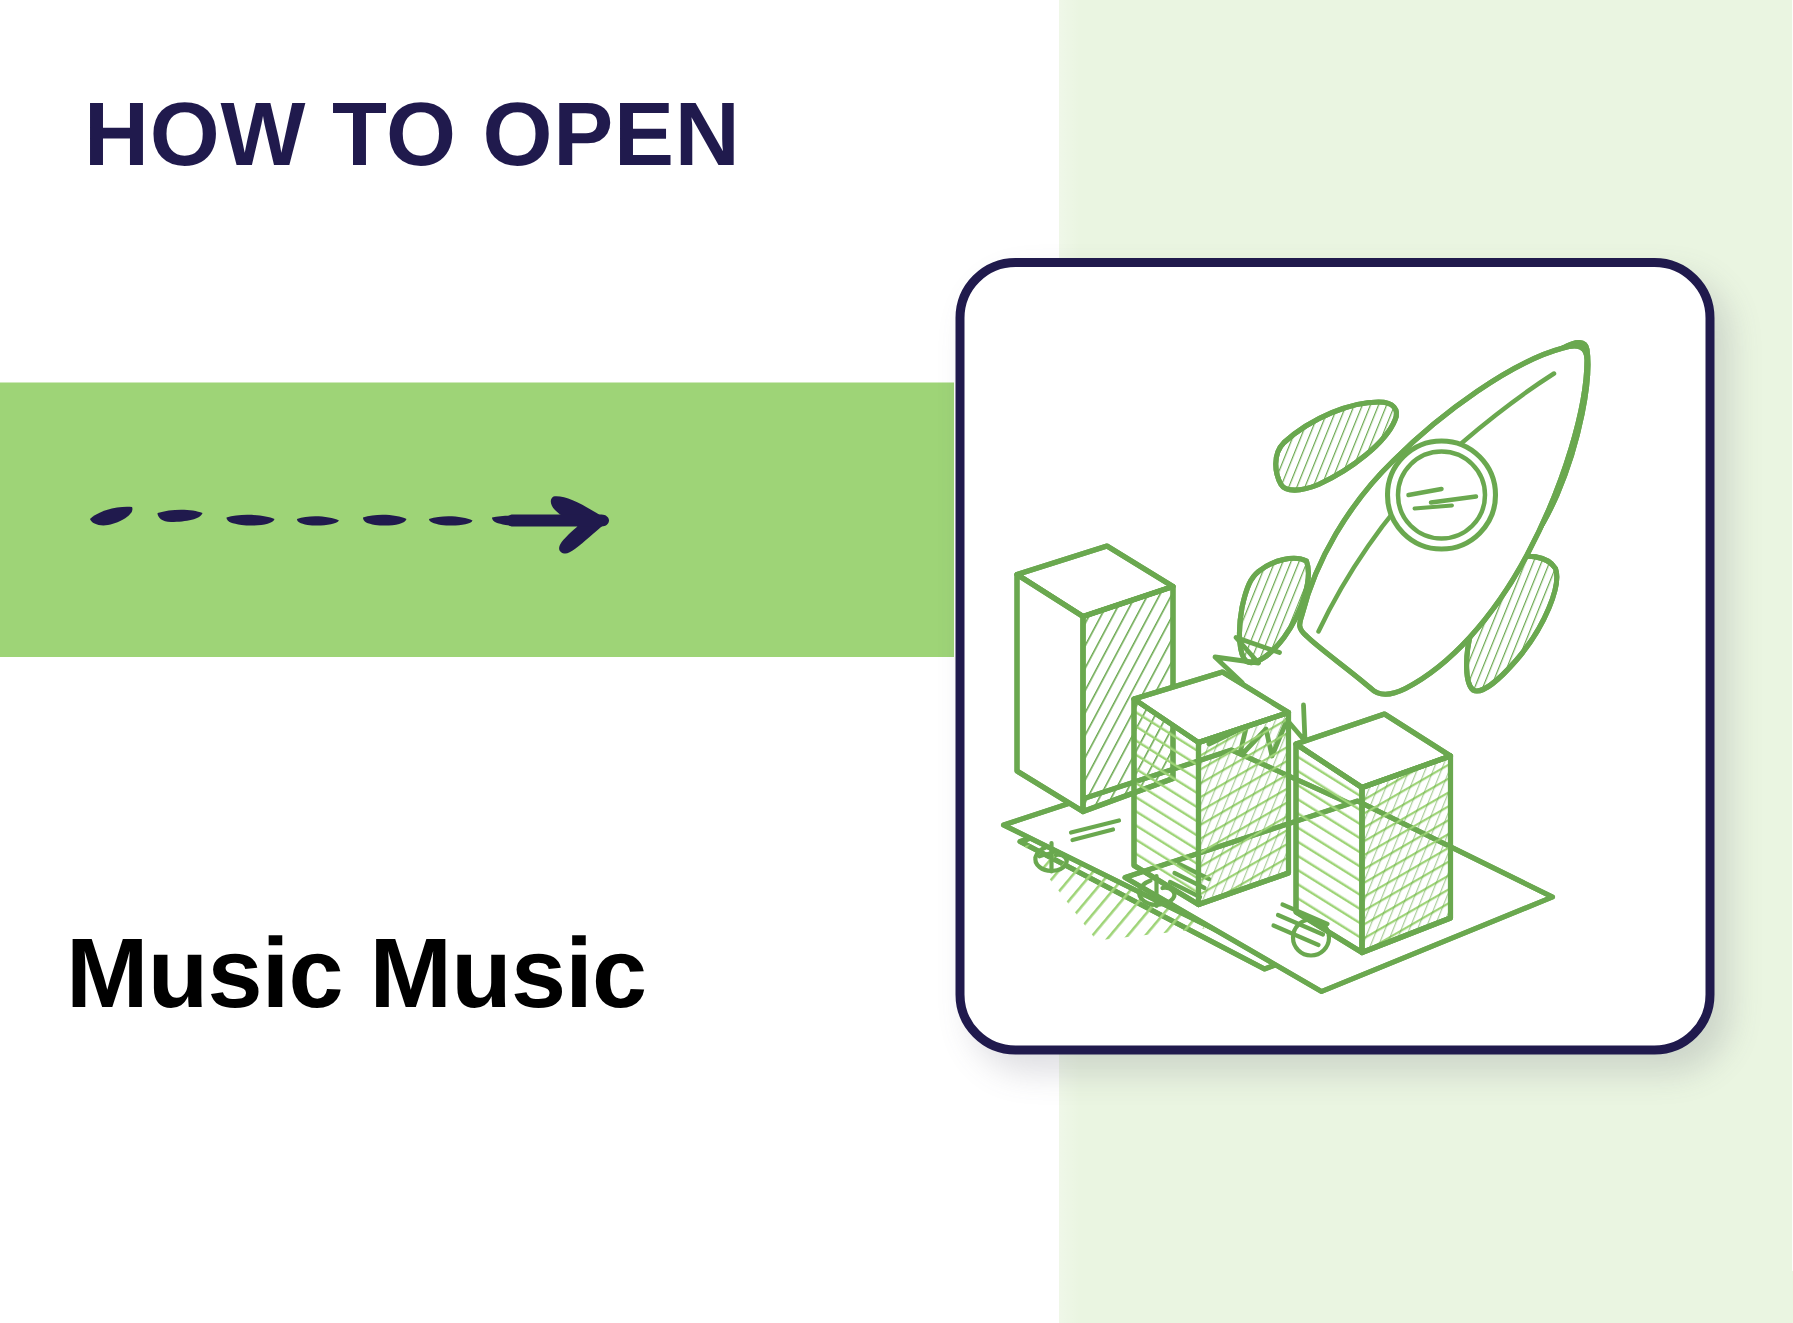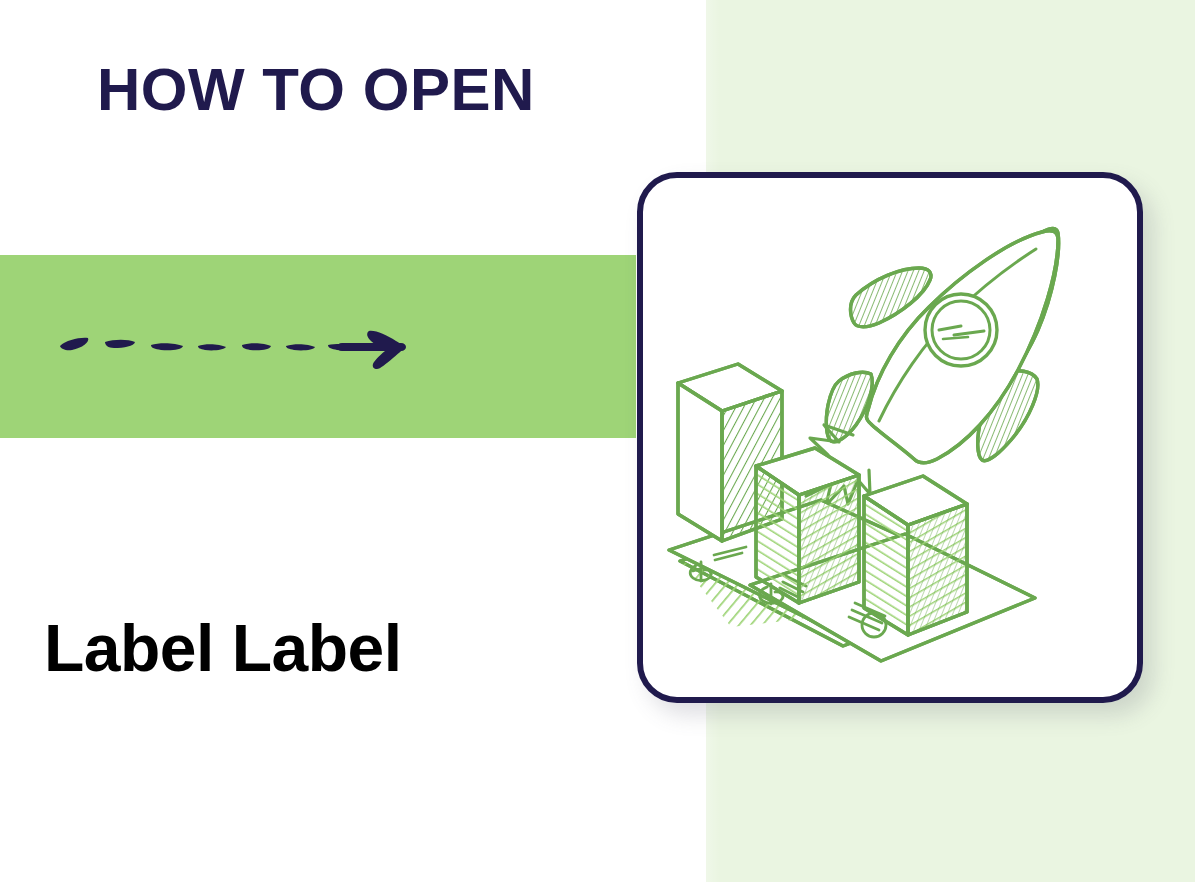--- a/index.html
+++ b/index.html
@@ -48,21 +48,20 @@
     position: absolute;
     left: 56px;
     top: 60px;
     width: 560px;
     font-size: 60px;
     font-weight: bold;
     letter-spacing: 0.5px;
     color: #201a4d;
     line-height: 1.0;
     white-space: nowrap;
-    margin-left: 41px;
   }
 
   
   .band {
     position: absolute;
     left: 0;
     top: 255px;
     width: 636px;
     height: 183px;
     background: #9ed477;
@@ -134,21 +133,21 @@
         <path d="M190,27 C199,24 213,25 219,28 C218,32 207,33 198,32 C193,31 190,30 190,27 Z"></path>
         <path d="M234,28 C243,25 257,26 263,29 C262,32 251,33 242,32 C237,31 234,30 234,28 Z"></path>
         <path d="M276,27 C285,25 300,26 306,28 C305,31 293,33 285,32 C280,31 276,30 276,27 Z"></path>
         <path d="M317,26 C325,24 338,24 345,26 C345,30 334,31 326,31 C320,31 317,29 317,26 Z"></path>
         <path d="M317,13 C324,12 334,17 344,23 C349,26 352,28 352,29 C352,31 348,34 341,40 C334,46 328,51 325,51 C322,51 320,49 321,46 C322,43 327,38 333,33 C327,29 321,25 318,22 C315,19 314,15 317,13 Z"></path>
         <path d="M290,25 L349,25 C352,25 354,27 354,29 C354,31 352,33 349,33 L290,33 C287,33 285,31 285,29 C285,27 287,25 290,25 Z"></path>
       </g>
     </svg>
   </div>
 
-  <div class="subtitle">Label Label</div>
+  <div class="subtitle">Music Music</div>
 
   <div class="card">
     <svg viewBox="0 0 494 519" preserveAspectRatio="xMidYMid meet" xmlns="http://www.w3.org/2000/svg">
 
       <defs>
 
         <pattern id="hatch" width="7" height="7" patternUnits="userSpaceOnUse" patternTransform="rotate(28)">
           <line x1="0" y1="0" x2="0" y2="7" stroke="#6aa84f" stroke-width="2.1"></line>
         </pattern>
         <pattern id="hatchDense" width="5" height="5" patternUnits="userSpaceOnUse" patternTransform="rotate(22)">

